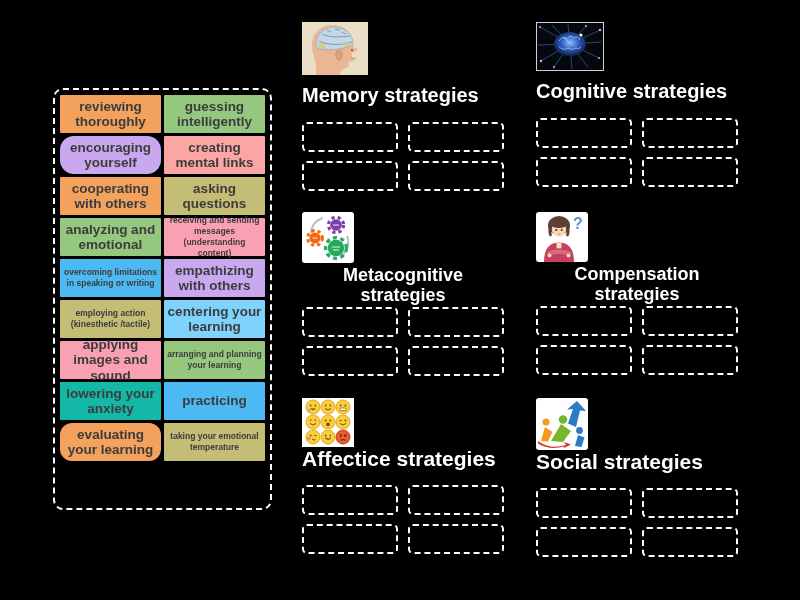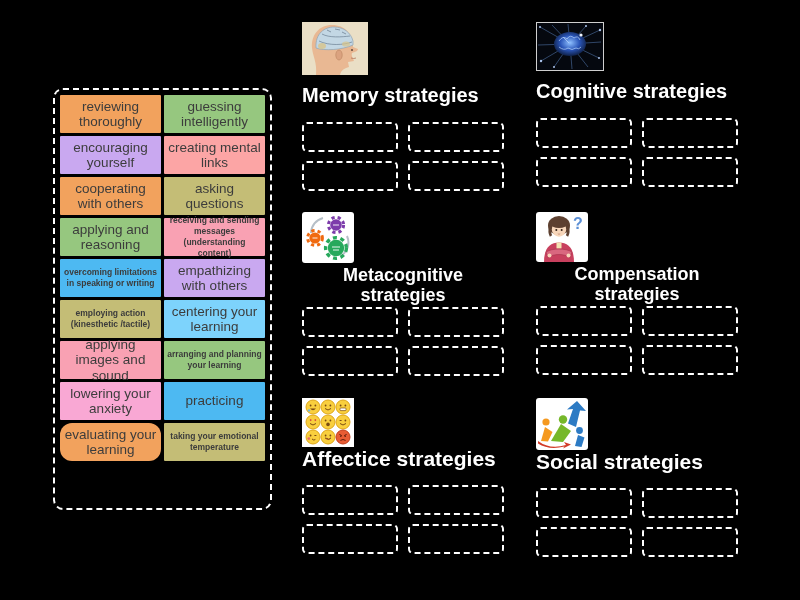--- a/index.html
+++ b/index.html
@@ -11,21 +11,21 @@
   .pool{
     position:absolute;left:53px;top:88px;width:219px;height:422px;
     border:2px dashed #fff;border-radius:10px;box-sizing:border-box;
     padding:5px;
   }
   .pool-grid{
     display:grid;grid-template-columns:1fr 1fr;grid-auto-rows:38px;gap:3px;
   }
   .tile{
     display:flex;align-items:center;justify-content:center;text-align:center;
-    font-size:13.5px;line-height:1.12;color:#3c3c3c;font-weight:400;
+    font-size:13.5px;line-height:1.12;color:#3c3c3c;font-weight:700;
     padding:1px 2px;box-sizing:border-box;cursor:grab;border-radius:1px;
   }
   .tile.small{font-size:8.5px;line-height:1.3;font-weight:600;}
   
   .group{
     position:absolute;width:202px;display:flex;flex-direction:column;align-items:flex-start;
   }
   .g-r1c1{left:302px;top:22px;}  .g-r1c2{left:536px;top:22px;text-decoration:underline;}
   .g-r2c1{left:302px;top:212px;} .g-r2c2{left:536px;top:212px;}
   .g-r3c1{left:302px;top:398px;} .g-r3c2{left:536px;top:398px;}
@@ -46,33 +46,33 @@
 </style>
 </head>
 <body>
 
 <div class="stage">
 
   <div class="pool">
     <div class="pool-grid">
       <div class="tile" style="background: rgb(242, 162, 93);">reviewing thoroughly</div>
       <div class="tile" style="background: rgb(150, 199, 127);">guessing intelligently</div>
-      <div class="tile" style="background: rgb(201, 168, 240);">encouraging yourself</div>
+      <div class="tile" style="background: rgb(201, 168, 240); border-radius: 14px;">encouraging yourself</div>
       <div class="tile" style="background: #fca5a5;">creating mental links</div>
       <div class="tile" style="background: rgb(242, 162, 93);">cooperating with others</div>
       <div class="tile" style="background: rgb(196, 189, 118);">asking questions</div>
-      <div class="tile" style="background: rgb(150, 199, 127);">applying and reasoning</div>
+      <div class="tile" style="background: rgb(150, 199, 127);">analyzing and emotional</div>
       <div class="tile small" style="background: rgb(249, 161, 179);">receiving and sending messages (understanding content)</div>
       <div class="tile small" style="background: rgb(77, 185, 242);">overcoming limitations in speaking or writing</div>
       <div class="tile" style="background: rgb(201, 168, 240);">empathizing with others</div>
       <div class="tile small" style="background: rgb(196, 189, 118);">employing action (kinesthetic /tactile)</div>
       <div class="tile" style="background: #7dd3fc;">centering your learning</div>
       <div class="tile" style="background: rgb(249, 161, 179);">applying images and sound</div>
       <div class="tile small" style="background: rgb(150, 199, 127);">arranging and planning your learning</div>
-      <div class="tile" style="background: #f9a8d4;">lowering your anxiety</div>
+      <div class="tile" style="background: #14b8a6;">lowering your anxiety</div>
       <div class="tile" style="background: rgb(77, 185, 242);">practicing</div>
       <div class="tile" style="background: rgb(242, 162, 93); border-radius: 12px;">evaluating your learning</div>
       <div class="tile small" style="background: rgb(196, 189, 118);">taking your emotional temperature</div>
     </div>
   </div>
 
   <div class="group row1 g-r1c1">
     <div class="icon-box img-frame">
       <svg width="66" height="53" viewBox="0 0 66 53">
         <rect width="66" height="53" fill="#eadfc6"></rect>

